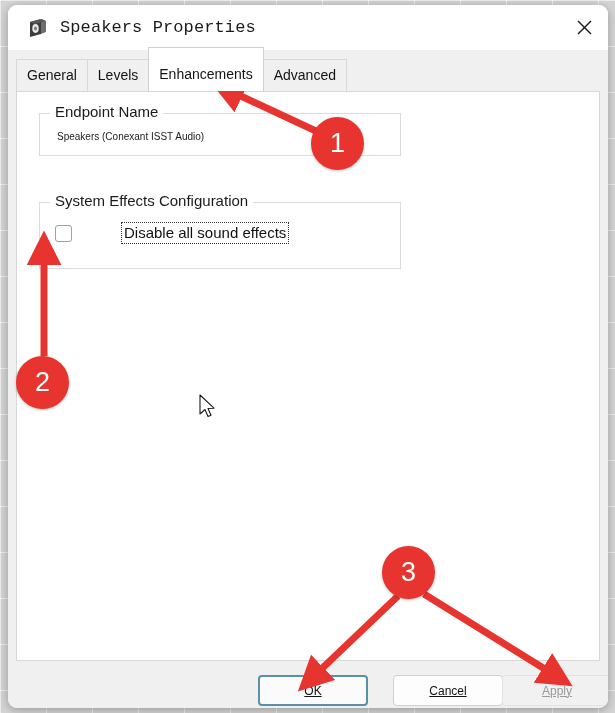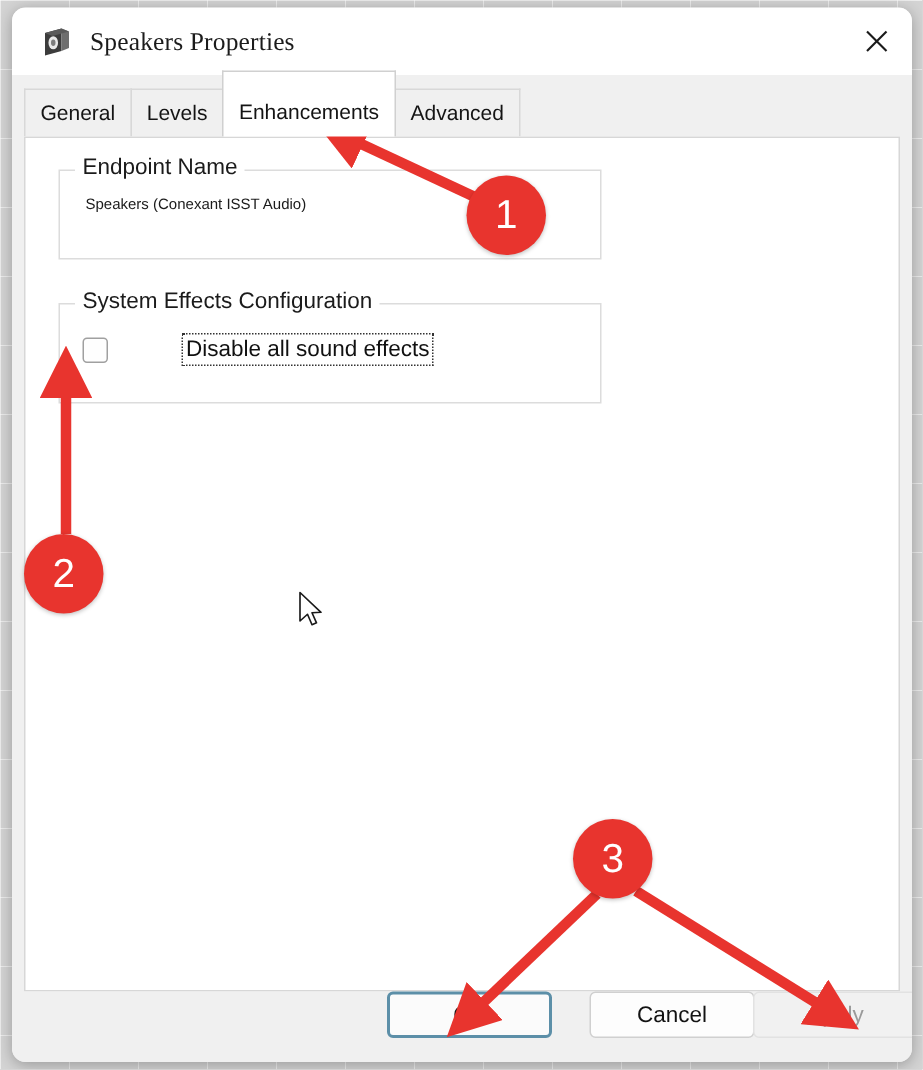--- a/index.html
+++ b/index.html
@@ -59,21 +59,21 @@
     width: 22px;
     height: 22px;
     margin-left: 19px;
     margin-right: 11px;
     flex: none;
     position: relative;
   }
   .title-text {
     font-size: 17px;
     color: #1b1b1b;
-    font-family: Liberation Serif, serif;
+    font-family: Liberation Mono, monospace;
     letter-spacing: 0.1px;
   }
   .close-btn {
     position: absolute;
     right: 0; top: 0;
     width: 47px;
     height: 45px;
     display: flex;
     align-items: center;
     justify-content: center;
@@ -142,21 +142,21 @@
     background: #ffffff;
     padding: 0 5px;
     font-size: 15px;
     color: #1b1b1b;
     white-space: nowrap;
   }
   #gb-endpoint {
     left: 22px;
     top: 21px;
     width: 362px;
-    height: 60px;
+    height: 43px;
   }
   #endpoint-value {
     position: absolute;
     left: 17px;
     top: 17px;
     font-size: 10px;
     color: #1b1b1b;
     white-space: nowrap;
   }
   #gb-effects {
@@ -198,34 +198,35 @@
   .footer {
     position: absolute;
     left: 0;
     bottom: 0;
     width: 100%;
     height: 47px;
     background: #f0f0f0;
   }
   .btn {
     position: absolute;
-    top: 0;
+    top: 14px;
     height: 31px;
     width: 110px;
     box-sizing: border-box;
     border-radius: 4px;
-    font-size: 15px;
+    font-size: 12px;
     font-family: "Liberation Sans", sans-serif;
     display: flex;
     align-items: center;
     justify-content: center;
     background: #fdfdfd;
     border: 1px solid #d0d0d0;
     color: #131313;
     cursor: default;
+    text-decoration: underline;
   }
   #btn-ok {
     left: 250px;
     border: 2px solid #5c8fa8;
     background: #fbfbfb;
   }
   #btn-cancel { left: 372px; margin-left: 13px; }
   #btn-apply {
     left: 494px;
     background: #f1f1f1;

